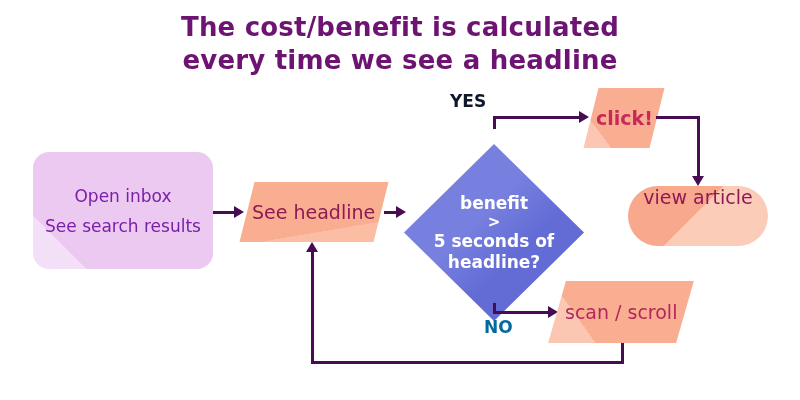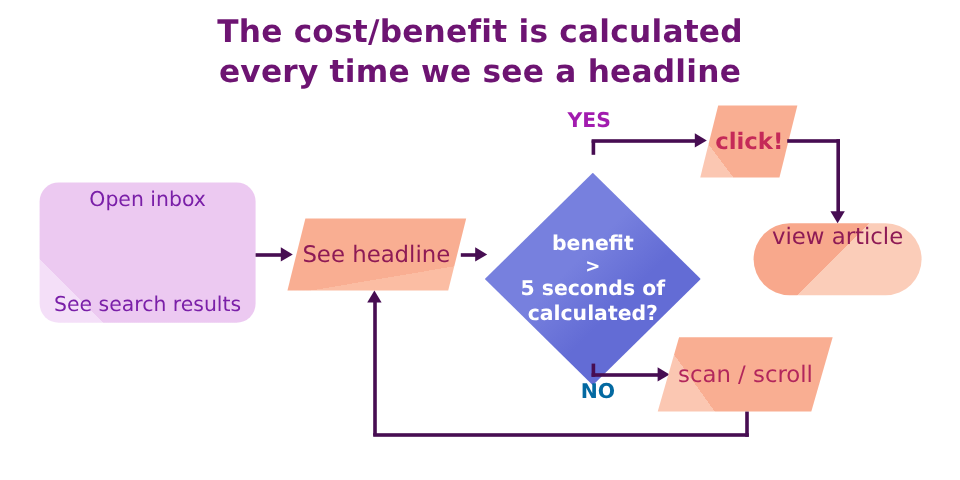--- a/index.html
+++ b/index.html
@@ -16,21 +16,21 @@
   
   .line{background:#470D52;}
   .ah{width:0;height:0;}
   .ah-right{border-top:6px solid transparent;border-bottom:6px solid transparent;border-left:10px solid #470D52;}
   .ah-down {border-left:6px solid transparent;border-right:6px solid transparent;border-top:10px solid #470D52;}
   .ah-up   {border-left:6px solid transparent;border-right:6px solid transparent;border-bottom:10px solid #470D52;}
   
   .sources{
     left:33px;top:152px;width:180px;height:117px;border-radius:16px;
     background:linear-gradient(45deg,#F4DFF8 18%,#ECC9F1 18%);
-    display:flex;flex-direction:column;justify-content:space-between;align-items:center;gap:0;
+    display:flex;flex-direction:column;justify-content:center;align-items:center;gap:0;
   }
   .sources .src-line{color:#7A1FA8;font-size:17px;font-weight:500;line-height:30px;white-space:nowrap;}
   .para{display:flex;align-items:center;justify-content:center;}
   .see-headline{
     left:247px;top:182px;width:134px;height:60px;transform:skewX(-14deg);
     background:linear-gradient(170deg,#F9AE92 76%,#FBBDA3 76%);
   }
   .see-headline .lbl{transform:skewX(14deg);color:#8E1A55;font-size:19px;font-weight:500;white-space:nowrap;}
   .click{
     left:591px;top:88px;width:66px;height:60px;transform:skewX(-14deg);
@@ -51,21 +51,21 @@
   .diamond{
     left:404px;top:144px;width:180px;height:177px;
     clip-path:polygon(50% 0,100% 50%,50% 100%,0 50%);
     background:linear-gradient(135deg,#7780DE 42%,#636CD5 62%);
     display:flex;flex-direction:column;align-items:center;justify-content:center;
     color:#ffffff;font-weight:700;text-align:center;
   }
   .diamond .d-line{font-size:17px;line-height:21px;}
   .diamond .d-op{font-size:15px;line-height:17px;}
   .edge-label{font-size:17px;font-weight:600;white-space:nowrap;}
-  .yes{left:473px;top:91px;color:#a21caf;}
+  .yes{left:450px;top:91px;color:#0f172a;}
   .no{left:484px;top:317px;color:#0369a1;}
 </style>
 </head>
 <body>
 
 <div class="canvas">
 
   <div class="abs title">
     <div>The cost/benefit is calculated</div>
     <div>every time we see a headline</div>
@@ -83,21 +83,21 @@
     <span class="lbl">See headline</span>
   </div>
 
   <div class="abs line" style="left:384px;top:211px;width:14px;height:3px;"></div>
   <div class="abs ah ah-right" style="left:396px;top:206px;"></div>
 
   <div class="abs diamond">
     <div class="d-line">benefit</div>
     <div class="d-op">&gt;</div>
     <div class="d-line">5 seconds of</div>
-    <div class="d-line">calculated?</div>
+    <div class="d-line">headline?</div>
   </div>
 
   <div class="abs edge-label yes">YES</div>
   <div class="abs line" style="left:493px;top:117px;width:3px;height:12px;"></div>
   <div class="abs line" style="left:493px;top:116px;width:87px;height:3px;"></div>
   <div class="abs ah ah-right" style="left:579px;top:111px;"></div>
 
   <div class="abs para click">
     <span class="lbl">click!</span>
   </div>

